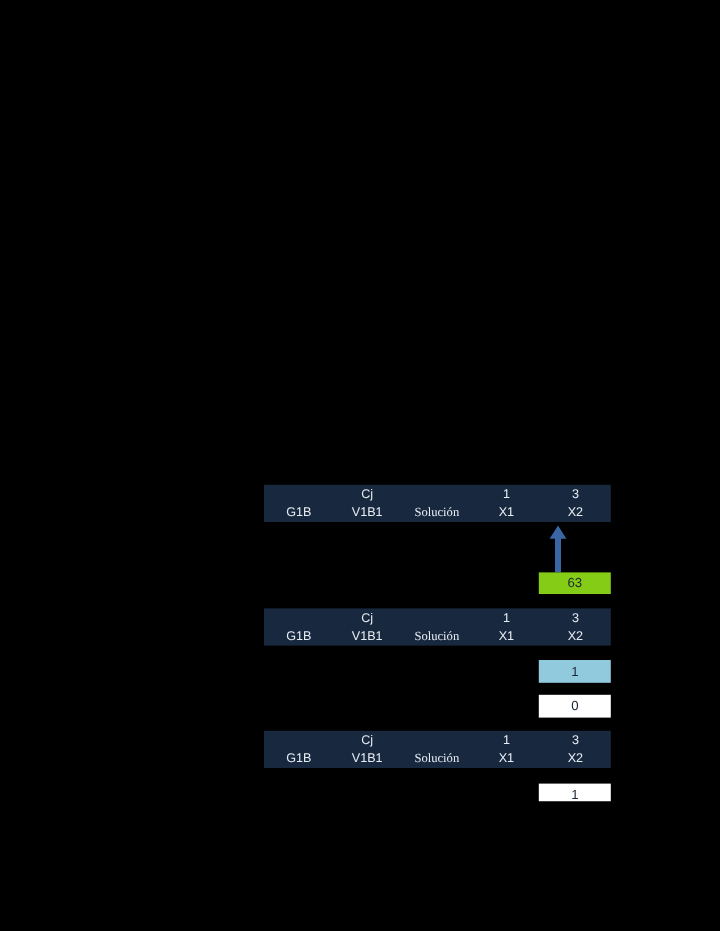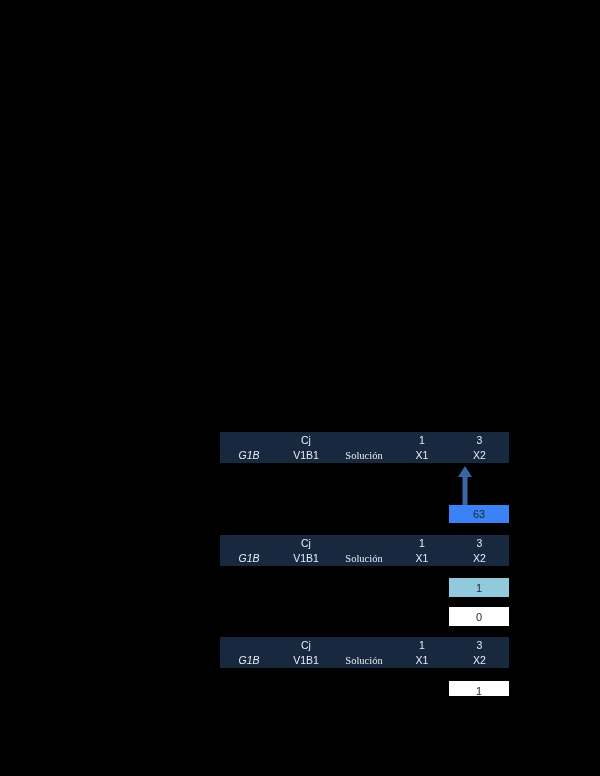--- a/index.html
+++ b/index.html
@@ -2,45 +2,44 @@
 <html><head>
 <meta charset="utf-8">
 <style>
   html,body{margin:0;padding:0;background:#000;}
   .page{
     position:relative;
     width:600px;height:668px;
     background:#000000;
     overflow:hidden;
     font-family:"Liberation Sans", sans-serif;
-    margin-top:28px;
   }
   .thead{
     position:absolute;
     left:220px;width:289px;height:31px;
     background:#18293F;
     display:grid;
     grid-template-columns:58px 56px 60px 56px 59px;
     grid-template-rows:15px 16px;
     align-items:center;
     color:#E8EDF4;
     font-size:10.5px;
   }
   .thead span{display:block;text-align:center;white-space:nowrap;}
   .r1{grid-row:1;} .r2{grid-row:2;}
-  .c1{grid-column:1;font-style:italic;} .c2{grid-column:2;} .c3{grid-column:3;font-family:Liberation Serif, serif;} .c4{grid-column:4;} .c5{grid-column:5;}
+  .c1{grid-column:1;} .c2{grid-column:2;} .c3{grid-column:3;font-family:Liberation Serif, serif;} .c4{grid-column:4;} .c5{grid-column:5;}
   .t1{top:404px;} .t2{top:507px;} .t3{top:609px;}
   .cell{
     position:absolute;
     left:449px;width:60px;
     display:flex;align-items:center;justify-content:center;
     font-size:11px;
     color:#1C2636;
   }
-  .cell-yellow{background:#3b82f6;}
+  .cell-yellow{background:#84cc16;}
   .cell-blue{background:#91CADC;}
   .cell-white{background:#FFFFFF;}
   .arrow-svg{position:absolute;left:455px;top:438px;width:20px;height:40px;}
 </style>
 </head>
 <body>
 
 <div class="page">
 
   <div class="thead t1">

